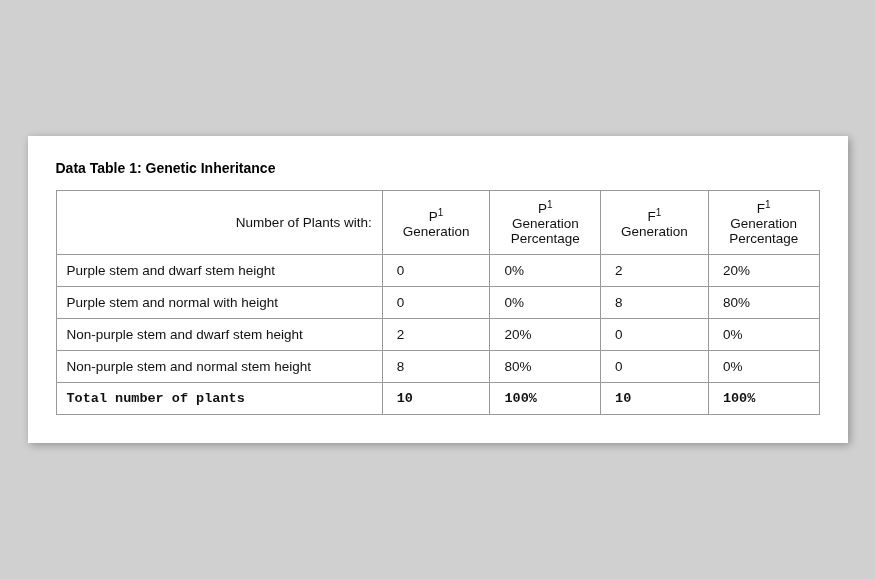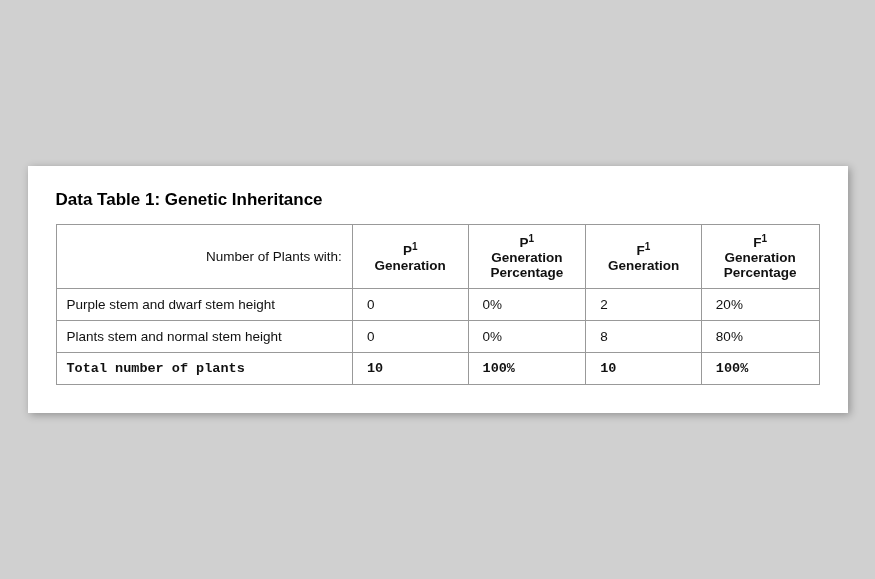--- a/index.html
+++ b/index.html
@@ -19,41 +19,41 @@
     }
 
     .card {
       background: #ffffff;
       padding: 24px 28px 28px 28px;
       width: 820px;
       box-shadow: 2px 2px 8px rgba(0,0,0,0.3);
     }
 
     .table-title {
-      font-size: 17px;
+      font-size: 14px;
       font-weight: bold;
       margin-bottom: 14px;
       color: #000;
     }
 
     table {
       width: 100%;
       border-collapse: collapse;
       font-size: 13.5px;
       color: #111;
     }
 
     th, td {
       border: 1px solid #999;
       padding: 8px 10px;
       vertical-align: middle;
     }
 
     thead th {
-      font-weight: bold;
+      font-weight: normal;
       vertical-align: middle;
       background: #fff;
     }
 
     thead th.label-col {
       text-align: right;
       font-weight: normal;
     }
 
     tbody td.label-cell {
@@ -103,25 +103,39 @@
     </thead>
     <tbody id="table-body">
     <tr>
           <td class="label-cell">Purple stem and dwarf stem height</td>
           <td class="data-cell">0</td>
           <td class="data-cell">0%</td>
           <td class="data-cell">2</td>
           <td class="data-cell">20%</td>
         </tr>
         <tr>
-          <td class="label-cell">Plants stem and normal stem height</td>
+          <td class="label-cell">Purple stem and normal with height</td>
           <td class="data-cell">0</td>
           <td class="data-cell">0%</td>
           <td class="data-cell">8</td>
           <td class="data-cell">80%</td>
+        </tr>
+        <tr>
+          <td class="label-cell">Non-purple stem and dwarf stem height</td>
+          <td class="data-cell">2</td>
+          <td class="data-cell">20%</td>
+          <td class="data-cell">0</td>
+          <td class="data-cell">0%</td>
+        </tr>
+        <tr>
+          <td class="label-cell">Non-purple stem and normal stem height</td>
+          <td class="data-cell">8</td>
+          <td class="data-cell">80%</td>
+          <td class="data-cell">0</td>
+          <td class="data-cell">0%</td>
         </tr>
         <tr>
           <td class="label-cell">Total number of plants</td>
           <td class="data-cell">10</td>
           <td class="data-cell">100%</td>
           <td class="data-cell">10</td>
           <td class="data-cell">100%</td>
         </tr>
       </tbody>
   </table>

